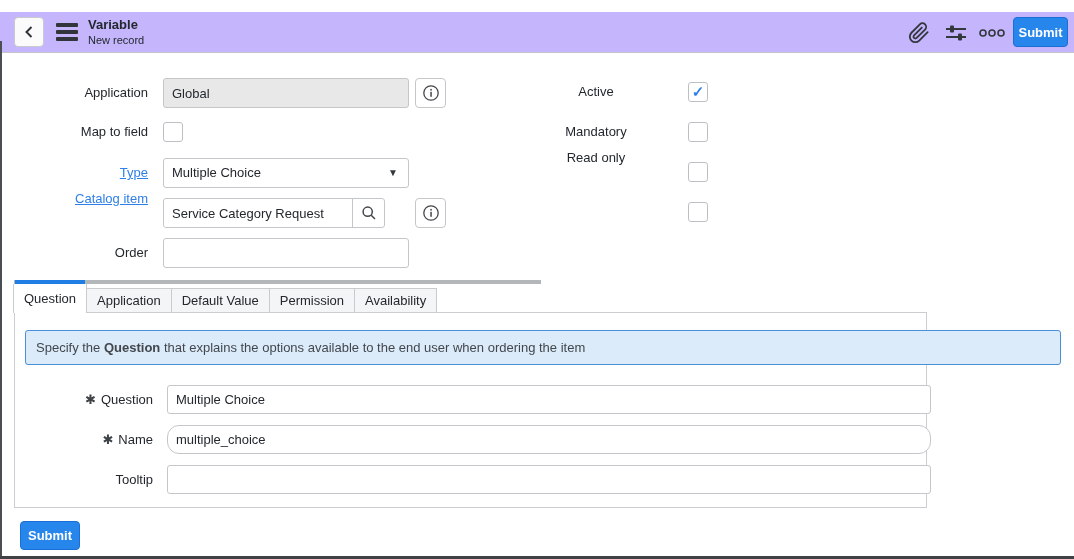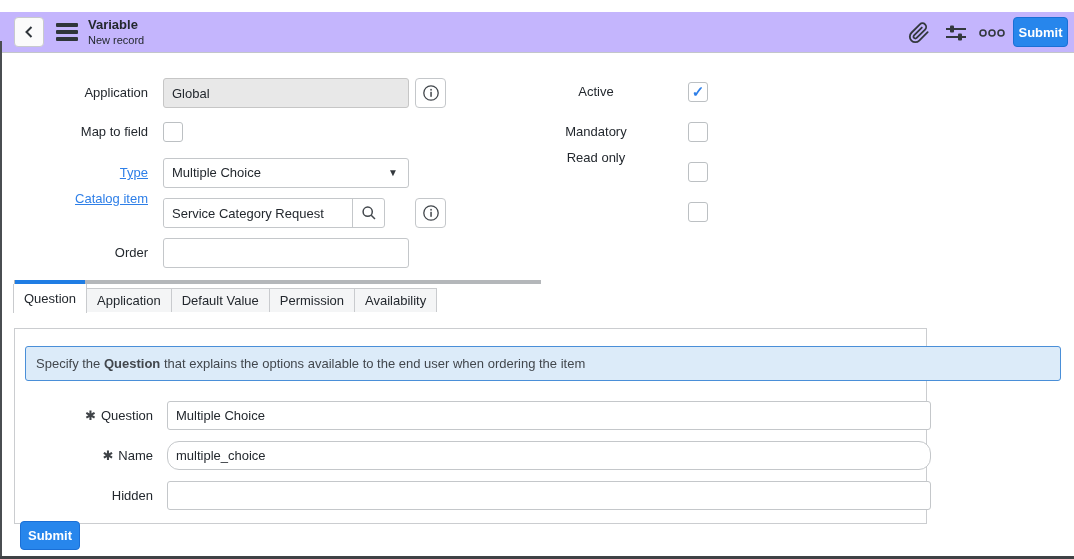--- a/index.html
+++ b/index.html
@@ -66,21 +66,21 @@
   
   .tabstrip-bar { position:absolute; left:14px; top:280px; width:527px; height:4px; background:#b4b7ba; }
   .tabstrip-active-bar { position:absolute; left:15px; top:280px; width:70px; height:4px; background:#1f7de4; z-index:4; }
   .tabs { position:absolute; left:14px; top:284px; display:flex; align-items:flex-start; z-index:3; }
   .tab { font-size:13px; color:#23282e; padding:0 10px; display:flex; align-items:center;
          justify-content:center; cursor:pointer; background:#f4f5f6;
          border:1px solid #c9cbce; border-bottom:none; height:24px; margin-top:4px; margin-left:-1px; }
   .tab.active { background:#fff; border-top:none; height:29px; margin-top:0; z-index:5; position:relative; }
 
   
-  .content-box { position:absolute; left:14px; top:328px; width:913px; height:196px;
+  .content-box { position:absolute; left:14px; top:312px; width:913px; height:196px;
                  border:1px solid #cbcdd0; background:#fff; }
   .banner { position:absolute; left:10px; top:17px; width:1036px; height:35px;
             background:#dcebf9; border:1px solid #4a8fd8; border-radius:3px;
             font-size:13px; color:#42474d; line-height:33px; padding:0 10px; }
   .banner b { font-weight:bold; }
   .qlabel { position:absolute; left:0; width:138px; text-align:right; font-size:13px;
             color:#23282e; line-height:29px; }
   .req-mark { font-size:13px; color:#3f4347; margin-right:5px; }
   .qinput { position:absolute; left:152px; width:764px; height:29px; }
 
@@ -219,20 +219,20 @@
       <span class="req-mark">✱</span><span>Question</span>
     </div>
     <input class="tbox qinput" style="top: 72px;" value="Multiple Choice">
 
     <div class="qlabel" style="top:112px;">
       <span class="req-mark">✱</span><span>Name</span>
     </div>
     <input class="tbox qinput" style="top: 112px; border-radius: 12px;" value="multiple_choice">
 
     <div class="qlabel" style="top:152px;">
-      <span>Hidden</span>
+      <span>Tooltip</span>
     </div>
     <input class="tbox qinput" style="top: 152px;" value="">
   </div>
 
   <button class="btn-primary footer-submit">Submit</button>
 
 </div>
 
 </body></html>

